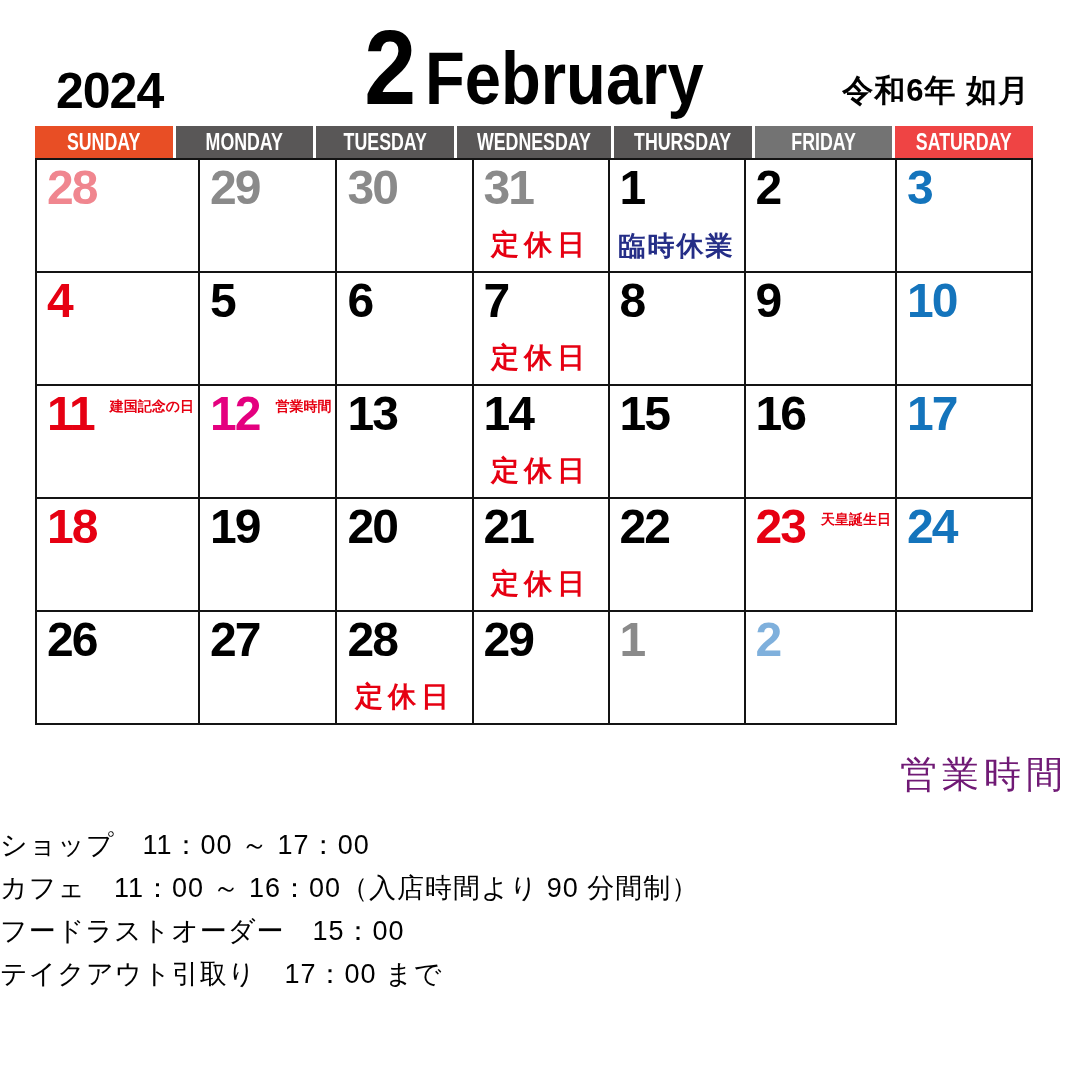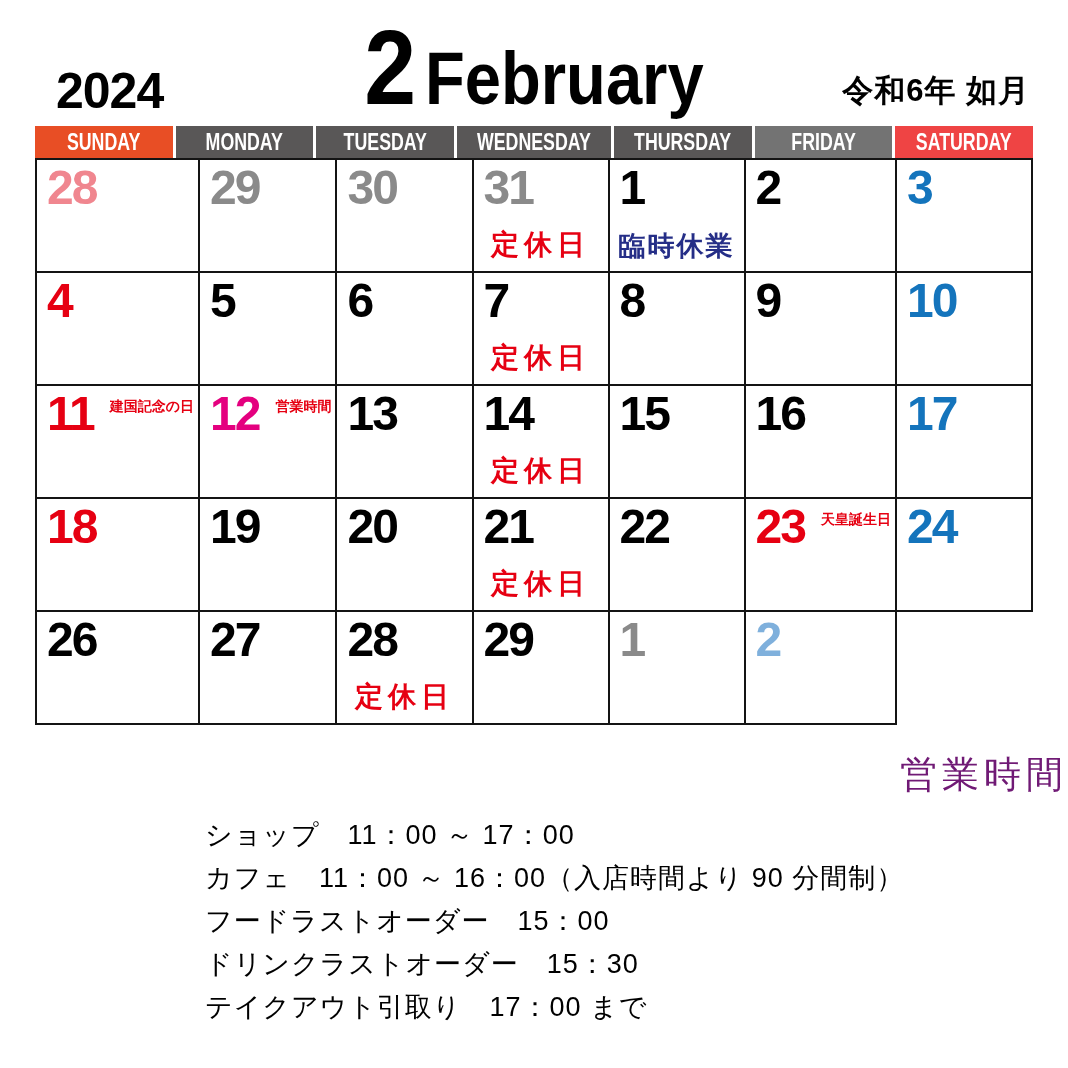--- a/index.html
+++ b/index.html
@@ -36,21 +36,21 @@
   .n-navy { color:#252e87; font-size:27px; letter-spacing:2px; }
 
   .c-red{color:#e60012} .c-blue{color:#1474bc} .c-black{color:#000}
   .c-gray{color:#8a8a8a} .c-pink{color:#f0868f} .c-magenta{color:#e4007f}
   .c-lightblue{color:#7fb0dc}
 
   
   .hours { position:absolute; left:0; top:750px; width:100%; }
   .hours-title { text-align:right; font-family:"Liberation Serif","DejaVu Serif",serif;
                  font-weight:400; font-size:37px; letter-spacing:5px; color:#701a75; }
-  .hours-lines { margin-top:14px; padding-left:205px; }
+  .hours-lines { margin-top:24px; }
   .hours-line { font-size:27px; line-height:43px; color:#000; letter-spacing:1px; white-space:nowrap; }
 </style>
 </head>
 <body>
 
 <div class="page">
 
   <div class="year">2024</div>
 
   <div class="month-title">
@@ -266,18 +266,17 @@
         </div>
       </div>
   </div>
 
   <div class="hours">
     <div class="hours-title">営業時間</div>
     <div class="hours-lines" id="hours-lines">
         <div class="hours-line">ショップ　11：00 ～ 17：00</div>
         <div class="hours-line">カフェ　11：00 ～ 16：00（入店時間より 90 分間制）</div>
         <div class="hours-line">フードラストオーダー　15：00</div>
-        <div class="hours-line">ドリンクラストオーダー　15：30</div>
         <div class="hours-line">テイクアウト引取り　17：00 まで</div>
       </div>
   </div>
 
 </div>
 
 </body></html>

